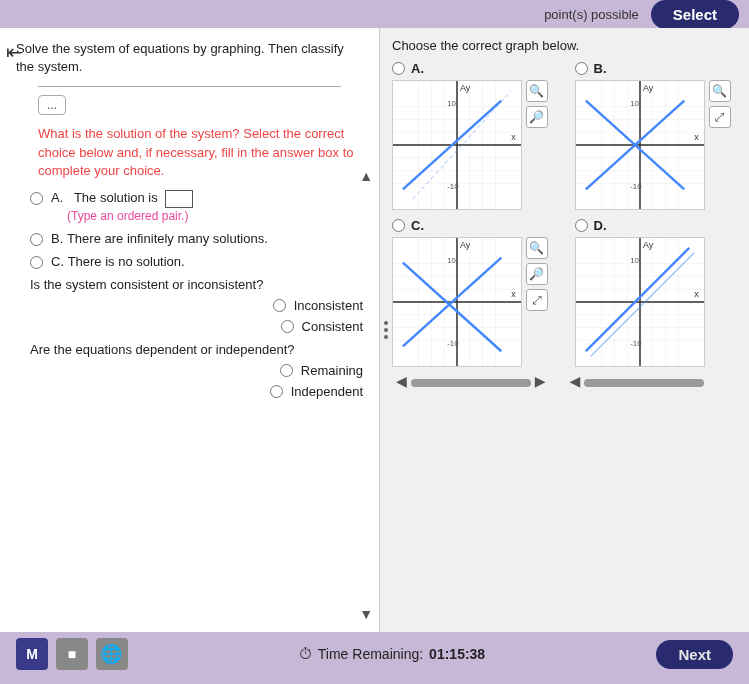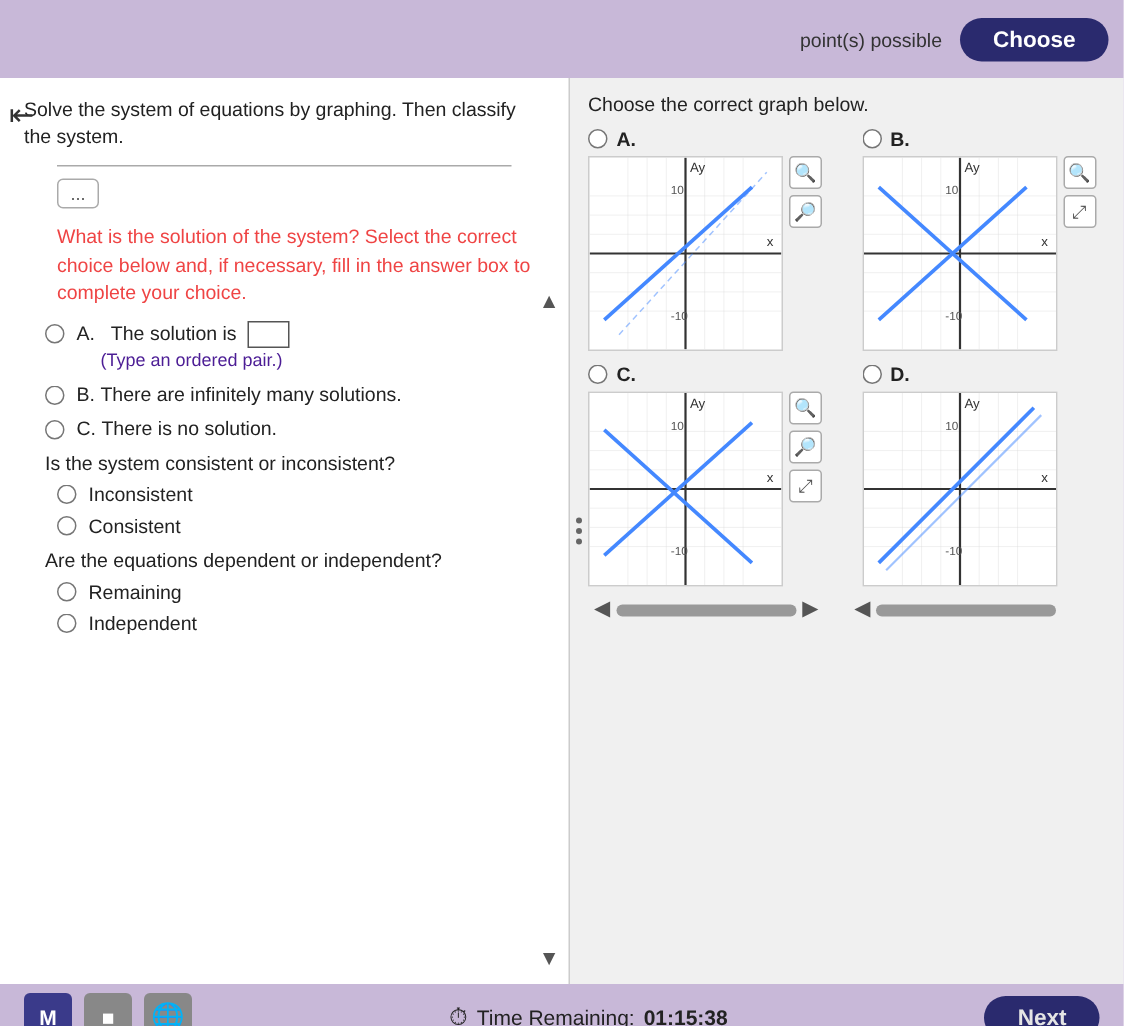--- a/index.html
+++ b/index.html
@@ -11,21 +11,21 @@
       overflow: hidden;
       position: relative;
     }
 
     .top-bar {
       background: #c8b8d8;
       display: flex;
       justify-content: flex-end;
       align-items: center;
       padding: 4px 10px;
-      height: 52px;
+      height: 28px;
     }
 
     .submit-btn {
       background: #2a2a6e;
       color: white;
       border: none;
       border-radius: 20px;
       padding: 6px 22px;
       font-size: 15px;
       font-weight: bold;
@@ -133,20 +133,21 @@
       margin-top: 8px;
     }
 
     .radio-simple {
       display: flex;
       align-items: center;
       margin-left: 22px;
       margin-bottom: 6px;
       font-size: 13px;
       color: #222;
+      justify-content: flex-end;
     }
 
     .radio-simple input[type="radio"] {
       margin-right: 8px;
     }
 
     .scroll-arrow-up, .scroll-arrow-down {
       position: absolute;
       right: 6px;
       font-size: 14px;
@@ -307,21 +308,21 @@
       height: 4px;
       background: #666;
       border-radius: 50%;
     }
   </style>
 </head>
 <body>
 
 <div class="top-bar">
   <span class="points-text">point(s) possible</span>
-  <button class="submit-btn">Choose</button>
+  <button class="submit-btn">Select</button>
 </div>
 
 <div class="main-content">
 
   <div class="left-panel">
     <span class="back-arrow">⇤</span>
 
     <div class="question-header">Solve the system of equations by graphing. Then classify the system.</div>
 
 
@@ -332,21 +333,21 @@
     <div class="sub-question">What is the solution of the system? Select the correct choice below and, if necessary, fill in the answer box to complete your choice.</div>
 
     <div class="radio-option">
       <input type="radio" name="solution" style="">
       <div>
         <span>A.</span>
         &nbsp;
         <span>The solution is</span>
         <span class="answer-box"></span>
         <br>
-        <span style="margin-left:16px; font-size:12px; color:#4c1d95;">(Type an ordered pair.)</span>
+        <span style="margin-left:16px; font-size:12px; color:#ec4899;">(Type an ordered pair.)</span>
       </div>
     </div>
 
     <div class="radio-option">
       <input type="radio" name="solution" style="">
       <span>B.</span>
       &nbsp;
       <span>There are infinitely many solutions.</span>
     </div>
 

